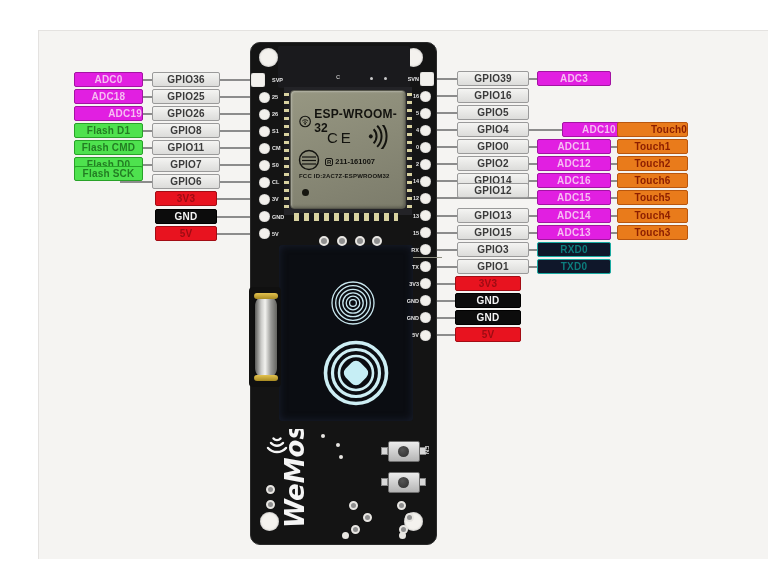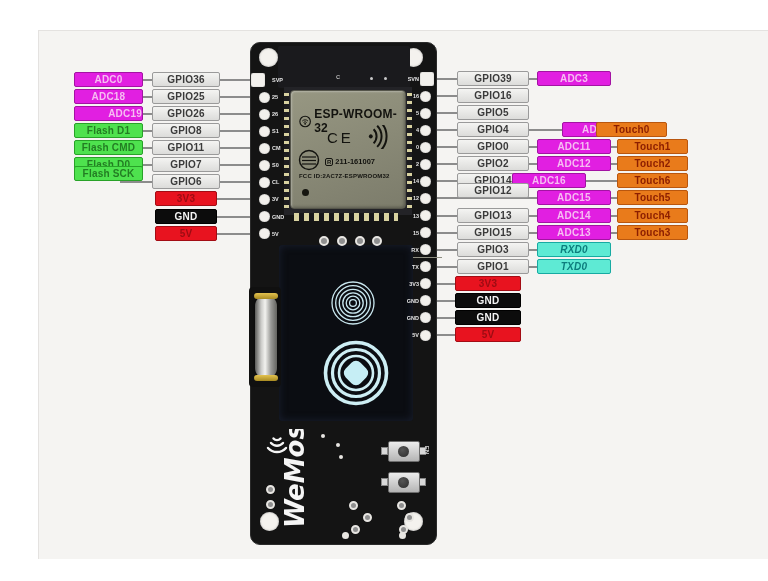--- a/index.html
+++ b/index.html
@@ -11,21 +11,21 @@
   .wire{position:absolute;height:2px;background:#8c8c8c;z-index:1;}
   
   .badge{position:absolute;height:13px;line-height:13px;text-align:center;
          font-size:10px;font-weight:bold;border-radius:2px;border:1.5px solid;
          z-index:3;letter-spacing:.2px;}
   .badge.adc  {background:#e11fe1;border-color:#a313a3;color:#f6bdf2;}
   .badge.flash{background:#4ee24e;border-color:#28a228;color:#237d23;}
   .badge.gpio {background:linear-gradient(#f4f4f2,#dcdcda);border-color:#9a9a9a;color:#3a3a3a;}
   .badge.red  {background:#e8131f;border-color:#a30c14;color:#9c0c13;}
   .badge.black{background:#0c0c0c;border-color:#000;color:#f5f5f5;}
-  .badge.cyan {background:#5eead4;border-color:#17aaa2;color:#0c7d7d;font-style:italic;}
+  .badge.cyan {background:#0f172a;border-color:#17aaa2;color:#0c7d7d;}
   .badge.touch{background:#e97b1b;border-color:#b9560e;color:#8c1e00;}
   
   .board{position:absolute;left:250px;top:42px;width:185px;height:501px;background:#141414;
          border-radius:10px;border:1px solid #2b2b2b;z-index:2;}
   .hole{position:absolute;width:19px;height:19px;border-radius:50%;background:#f4f2ee;
         box-shadow:inset 0 0 2px #999;}
   .antenna{position:absolute;left:27px;top:3px;width:132px;height:42px;background:#1a1a1d;
            border-radius:2px;}
   .antenna .mark{position:absolute;left:58px;top:26px;color:#cfcfcf;font-size:8px;}
   .antenna .dot{position:absolute;width:3px;height:3px;border-radius:50%;background:#c9c9c9;top:31px;}
@@ -296,29 +296,29 @@
       <div class="badge gpio" style="left: 152px; top: 174.42px; width: 66px;">GPIO6</div>
       <div class="badge red" style="left: 155px; top: 191.49px; width: 60px;">3V3</div>
       <div class="badge black" style="left: 155px; top: 208.56px; width: 60px;">GND</div>
       <div class="badge red" style="left: 155px; top: 225.63px; width: 60px;">5V</div>
       <div class="badge gpio" style="left: 457px; top: 71px; width: 70px;">GPIO39</div>
       <div class="badge adc" style="left: 537px; top: 71px; width: 72px;">ADC3</div>
       <div class="badge gpio" style="left: 457px; top: 88.07px; width: 70px;">GPIO16</div>
       <div class="badge gpio" style="left: 457px; top: 105.14px; width: 70px;">GPIO5</div>
       <div class="badge gpio" style="left: 457px; top: 122.21px; width: 70px;">GPIO4</div>
       <div class="badge adc" style="left: 562px; top: 122.21px; width: 72px;">ADC10</div>
-      <div class="badge touch" style="left: 596px; top: 122.21px; width: 69px;">Touch0</div>
+      <div class="badge touch" style="left: 617px; top: 122.21px; width: 69px; text-align: right;">Touch0</div>
       <div class="badge gpio" style="left: 457px; top: 139.28px; width: 70px;">GPIO0</div>
       <div class="badge adc" style="left: 537px; top: 139.28px; width: 72px;">ADC11</div>
       <div class="badge touch" style="left: 617px; top: 139.28px; width: 69px;">Touch1</div>
       <div class="badge gpio" style="left: 457px; top: 156.35px; width: 70px;">GPIO2</div>
       <div class="badge adc" style="left: 537px; top: 156.35px; width: 72px;">ADC12</div>
       <div class="badge touch" style="left: 617px; top: 156.35px; width: 69px;">Touch2</div>
       <div class="badge gpio" style="left: 457px; top: 173.42px; width: 70px;">GPIO14</div>
-      <div class="badge adc" style="left: 512px; top: 173.42px; width: 72px;">ADC16</div>
+      <div class="badge adc" style="left: 537px; top: 173.42px; width: 72px;">ADC16</div>
       <div class="badge touch" style="left: 617px; top: 173.42px; width: 69px;">Touch6</div>
       <div class="badge gpio" style="left: 457px; top: 183px; width: 70px;">GPIO12</div>
       <div class="badge adc" style="left: 537px; top: 190.49px; width: 72px;">ADC15</div>
       <div class="badge touch" style="left: 617px; top: 190.49px; width: 69px;">Touch5</div>
       <div class="badge gpio" style="left: 457px; top: 207.56px; width: 70px;">GPIO13</div>
       <div class="badge adc" style="left: 537px; top: 207.56px; width: 72px;">ADC14</div>
       <div class="badge touch" style="left: 617px; top: 207.56px; width: 69px;">Touch4</div>
       <div class="badge gpio" style="left: 457px; top: 224.63px; width: 70px;">GPIO15</div>
       <div class="badge adc" style="left: 537px; top: 224.63px; width: 72px;">ADC13</div>
       <div class="badge touch" style="left: 617px; top: 224.63px; width: 69px;">Touch3</div>

